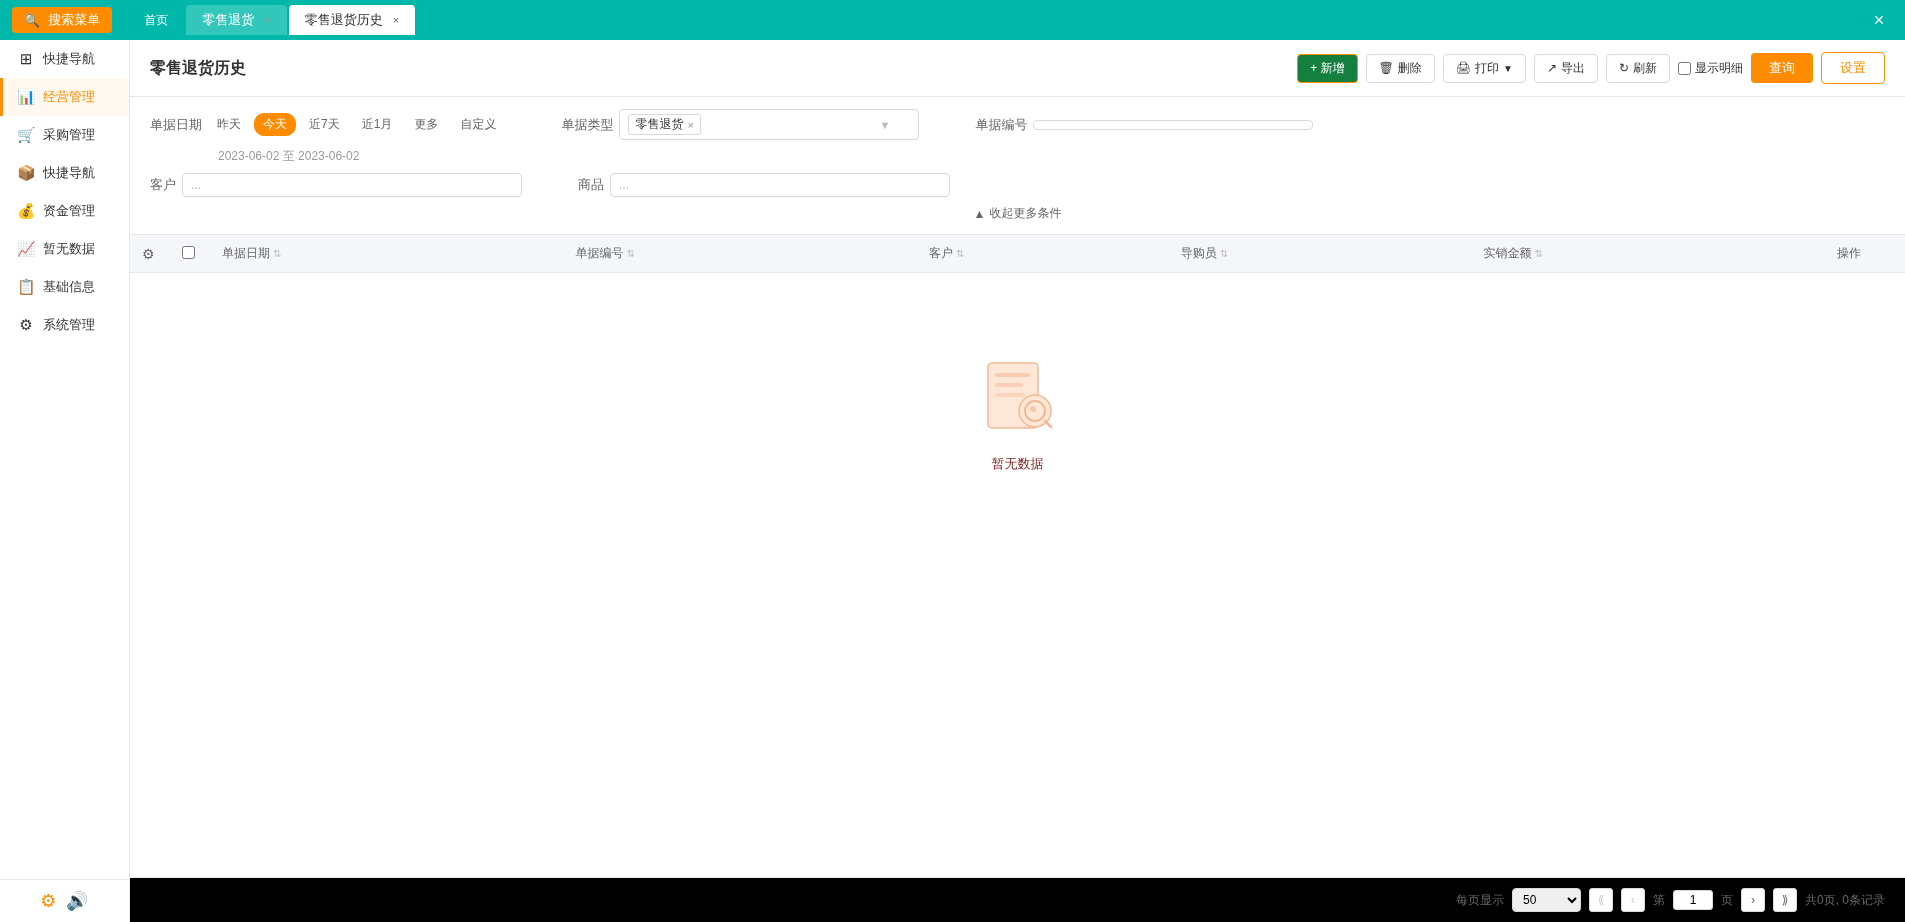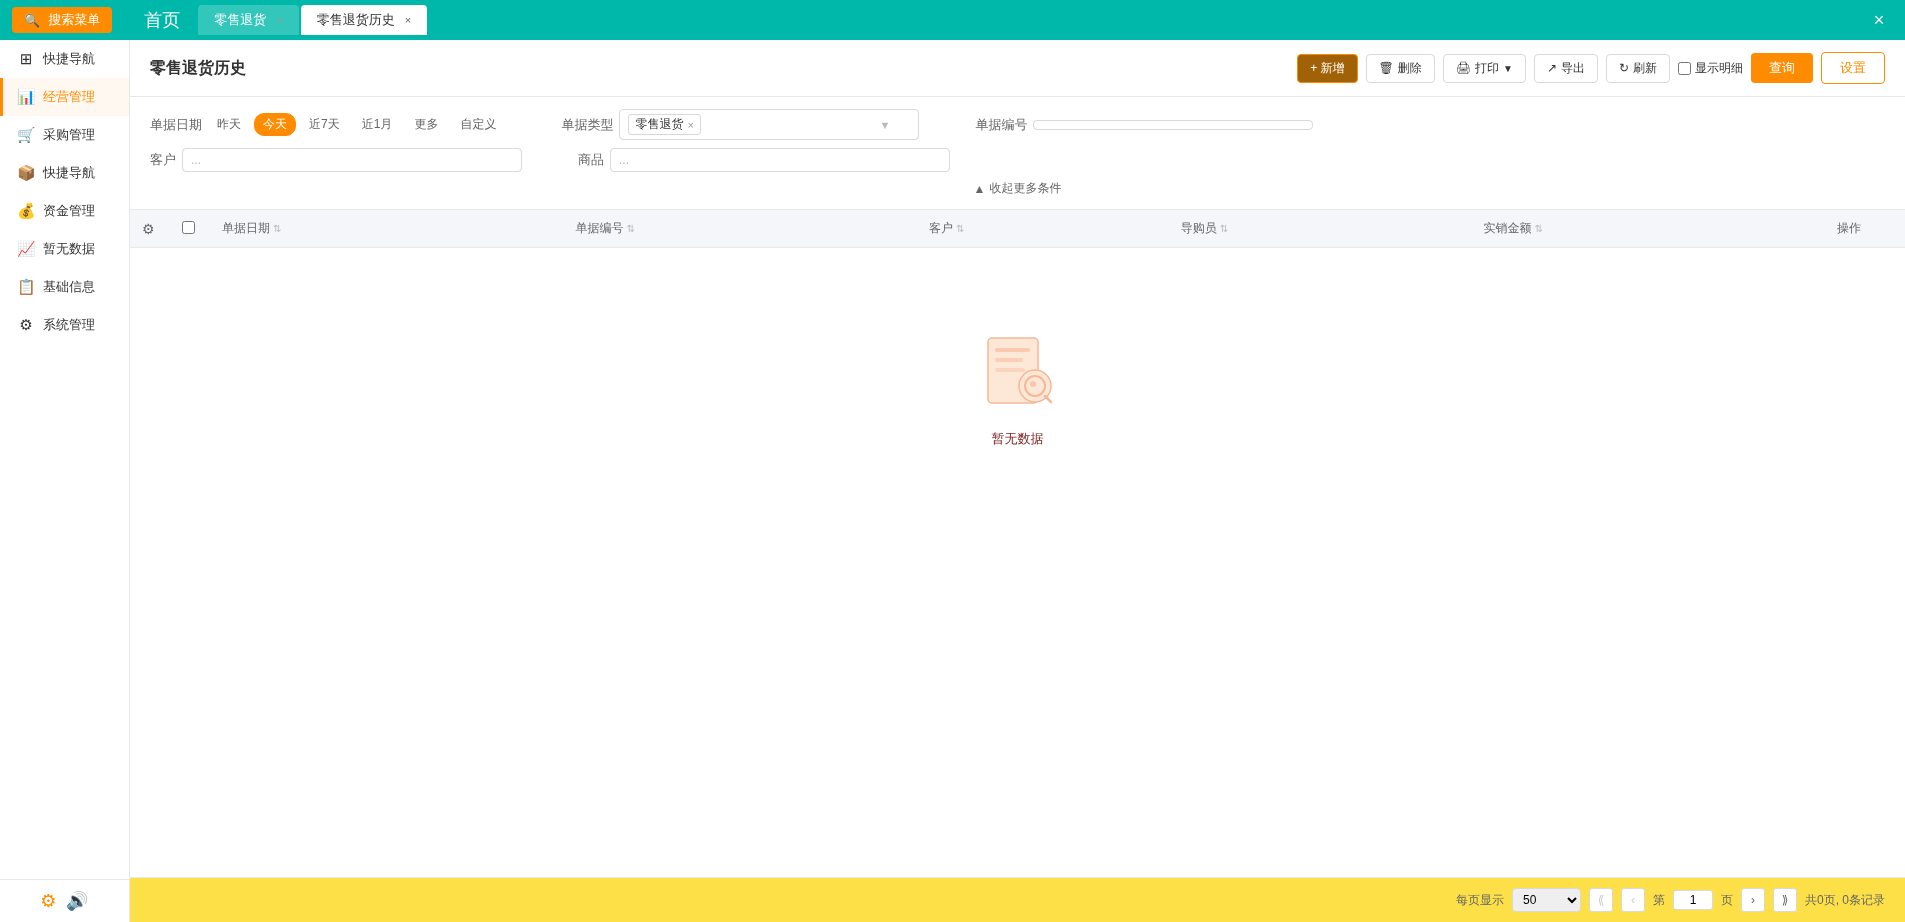--- a/index.html
+++ b/index.html
@@ -25,21 +25,21 @@
     .sidebar-item { display: flex; align-items: center; gap: 8px; padding: 10px 14px; cursor: pointer; font-size: 13px; color: #333; border-left: 3px solid transparent; }
     .sidebar-item.active { color: #ff8c00; border-left-color: #ff8c00; background: #fff8f0; }
     .sidebar-icon { font-size: 15px; width: 18px; text-align: center; }
     .sidebar-bottom { padding: 10px; display: flex; gap: 10px; justify-content: center; border-top: 1px solid #e8e8e8; }
 
     
     .page-header { background: #fff; padding: 12px 20px; display: flex; align-items: center; justify-content: space-between; border-bottom: 1px solid #e8e8e8; flex-shrink: 0; }
     .page-title { font-size: 16px; font-weight: bold; color: #333; }
     .header-actions { display: flex; align-items: center; gap: 8px; }
     .btn { padding: 5px 12px; border: 1px solid #d9d9d9; border-radius: 4px; cursor: pointer; font-size: 12px; background: #fff; display: flex; align-items: center; gap: 4px; color: #333; }
-    .btn-primary { background: #a16207; border-color: #ff8c00; color: #fff; }
+    .btn-primary { background: #15803d; border-color: #ff8c00; color: #fff; }
     .btn-orange { background: #ff8c00; color: #fff; border: none; padding: 6px 18px; border-radius: 4px; cursor: pointer; font-size: 13px; }
     .btn-orange-outline { background: #fff; color: #ff8c00; border: 1px solid #ff8c00; padding: 6px 18px; border-radius: 4px; cursor: pointer; font-size: 13px; }
     .checkbox-label { display: flex; align-items: center; gap: 4px; font-size: 12px; color: #333; }
 
     
     .filter-area { background: #fff; padding: 12px 20px; border-bottom: 1px solid #e8e8e8; flex-shrink: 0; }
     .filter-row { display: flex; align-items: center; gap: 16px; margin-bottom: 8px; flex-wrap: wrap; }
     .filter-item { display: flex; align-items: center; gap: 6px; }
     .filter-label { color: #666; font-size: 13px; white-space: nowrap; }
     .date-shortcuts { display: flex; align-items: center; gap: 4px; }
@@ -61,31 +61,31 @@
     .th-sort { display: flex; align-items: center; gap: 3px; }
     .sort-icon { color: #bbb; font-size: 10px; }
     .gear-icon { color: #666; font-size: 14px; cursor: pointer; }
 
     
     .empty-state { display: flex; flex-direction: column; align-items: center; justify-content: center; padding: 80px 0; }
     .empty-icon { width: 90px; height: 90px; margin-bottom: 12px; }
     .empty-text { color: #7f1d1d; font-size: 13px; }
 
     
-    .pagination-bar { padding: 10px 20px; display: flex; align-items: center; justify-content: flex-end; gap: 8px; background: #fde047; border-top: 1px solid #e8e8e8; flex-shrink: 0; font-size: 12px; color: #666; }
+    .pagination-bar { padding: 10px 20px; display: flex; align-items: center; justify-content: flex-end; gap: 8px; background: #000000; border-top: 1px solid #e8e8e8; flex-shrink: 0; font-size: 12px; color: #666; }
     .page-size-select { border: 1px solid #d9d9d9; border-radius: 4px; padding: 3px 20px 3px 6px; font-size: 12px; cursor: pointer; }
     .page-btn { width: 24px; height: 24px; border: 1px solid #d9d9d9; background: #fff; border-radius: 3px; cursor: pointer; display: flex; align-items: center; justify-content: center; font-size: 12px; color: #666; }
     .page-btn:disabled { color: #ccc; cursor: not-allowed; }
     .page-input { width: 40px; border: 1px solid #d9d9d9; border-radius: 3px; padding: 2px 4px; text-align: center; font-size: 12px; }
 
     
     ::-webkit-scrollbar { width: 6px; height: 6px; }
     ::-webkit-scrollbar-thumb { background: #ccc; border-radius: 3px; }
 
-    .top-tab-home { padding: 0 16px; color: #fff; font-size: 18px; cursor: pointer; height: 40px; display: flex; align-items: center; }
+    .top-tab-home { padding: 0 16px; color: #fff; font-size: 12px; cursor: pointer; height: 40px; display: flex; align-items: center; }
   </style>
 </head>
 <body>
 
 <div class="app-container">
 
   <div class="top-bar">
     <div class="top-bar-left">
       <span>🔍</span>
       <span>搜索菜单</span>
@@ -215,20 +215,23 @@
               <span style="color:#bbb; font-size:11px;">▼</span>
             </div>
           </div>
 
           <div class="filter-item" style="margin-left: 40px;">
             <span class="filter-label">单据编号</span>
             <div class="filter-input filter-input-wide" style="min-width:280px;"></div>
           </div>
         </div>
 
+        <div style="margin-left: 68px; margin-bottom: 8px;">
+          <span class="date-range">2023-06-02 至 2023-06-02</span>
+        </div>
 
         <div class="filter-row">
 
           <div class="filter-item">
             <span class="filter-label">客户</span>
             <div class="filter-input filter-input-wide" style="min-width:340px;">
               <span style="color:#bbb; font-size:12px;">...</span>
             </div>
           </div>
 

